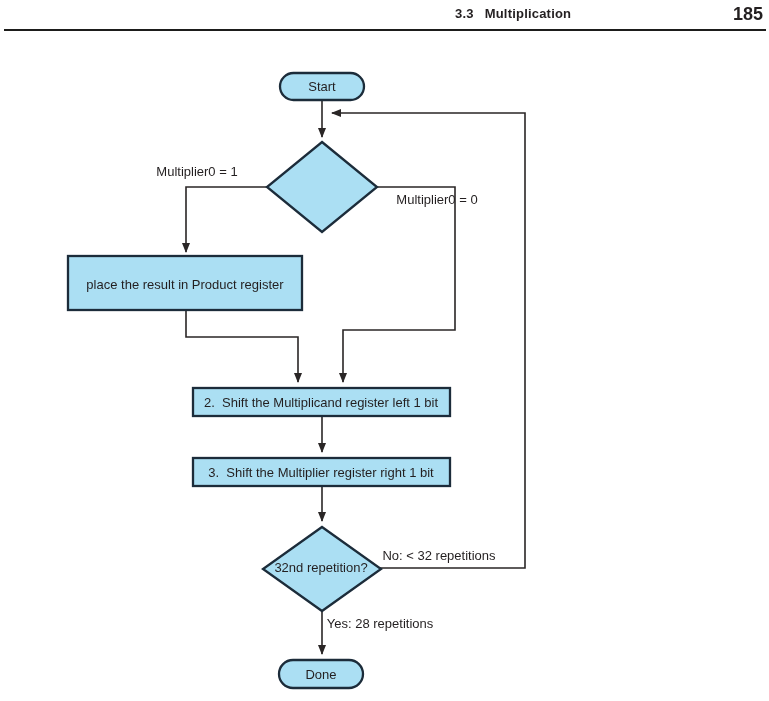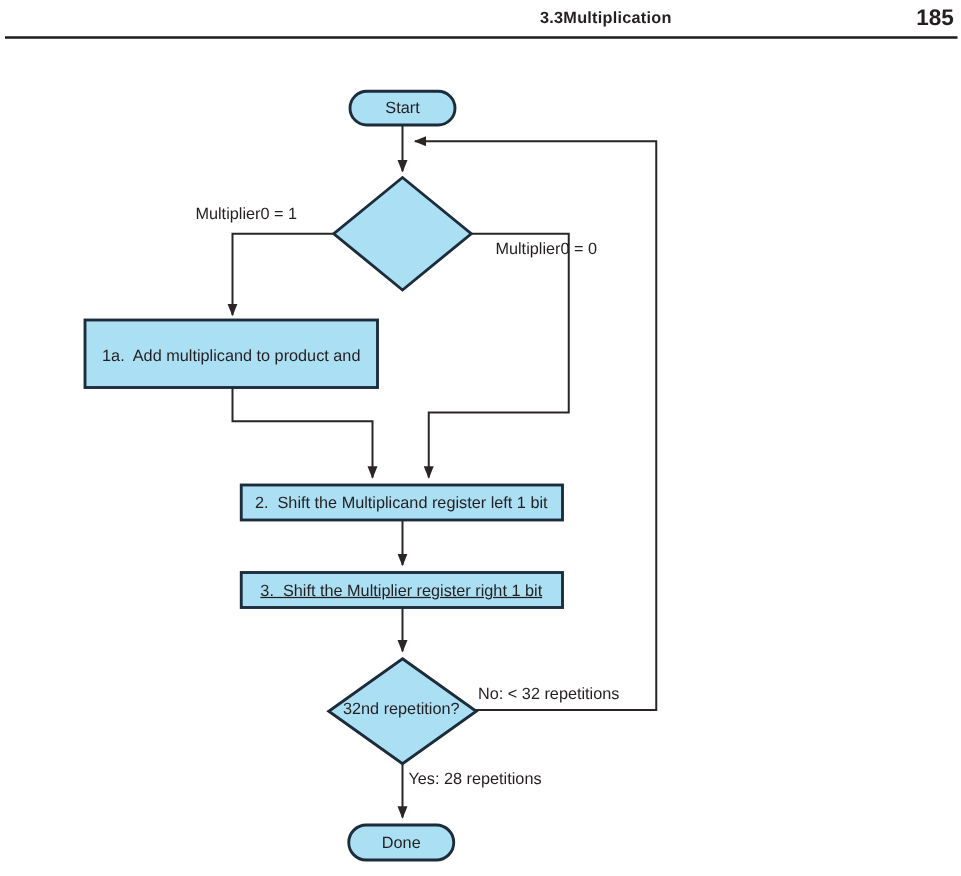--- a/index.html
+++ b/index.html
@@ -2,21 +2,21 @@
 <html><head>
 <meta charset="utf-8">
 <style>
   html,body { margin:0; padding:0; background:#ffffff; }
   .page {
     position:relative; width:769px; height:701px; background:#ffffff;
     font-family:"Liberation Sans", sans-serif; color:#231f20; overflow:hidden;
   }
   
   .hdr-title {
-    position:absolute; top:6px; left:432px; display:flex; 
+    position:absolute; top:6px; left:455px; display:flex; gap:11px;
     font-size:13px; font-weight:bold; letter-spacing:.2px;
   }
   .hdr-page {
     position:absolute; top:4px; right:6px;
     font-size:18px; font-weight:bold;
   }
   .hdr-rule {
     position:absolute; top:29px; left:4px; right:3px; height:2px; background:#1d1d1b;
   }
   
@@ -64,26 +64,26 @@
     <rect class="shape" x="193" y="388" width="257" height="28"></rect>
     <rect class="shape" x="193" y="458" width="257" height="28"></rect>
     <polygon class="shape" points="322,527 381,569 322,611 263,569"></polygon>
     <rect class="shape" x="279" y="660" width="84" height="28" rx="14" ry="14"></rect>
   </svg>
 
   <div class="lbl" style="left:322px; top:86px;">Start</div>
 
 
   <div class="lbl lbl-box1a" style="left:185px; top:284px;">
-    <div>1a.  Add multiplicand to product and</div>
+    <div>place the result in Product register</div>
   </div>
 
   <div class="lbl" style="left:321px; top:402px;">2.  Shift the Multiplicand register left 1 bit</div>
 
-  <div class="lbl" style="left:321px; top:472px;text-decoration:underline;">3.  Shift the Multiplier register right 1 bit</div>
+  <div class="lbl" style="left:321px; top:472px;">3.  Shift the Multiplier register right 1 bit</div>
 
   <div class="lbl" style="left:321px; top:567px;">32nd repetition?</div>
 
   <div class="lbl" style="left:321px; top:674px;">Done</div>
 
   <div class="lbl" style="left:197px; top:171px;">Multiplier0 = 1</div>
   <div class="lbl" style="left:437px; top:171px;margin-top:28px;">Multiplier0 = 0</div>
   <div class="lbl" style="left:439px; top:555px;">No: &lt; 32 repetitions</div>
   <div class="lbl" style="left:380px; top:623px;">Yes: 28 repetitions</div>
 

